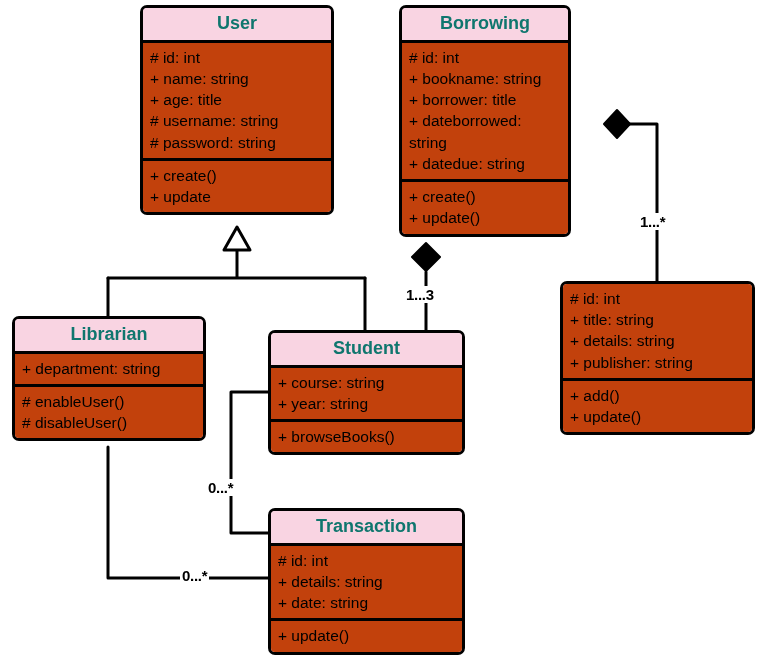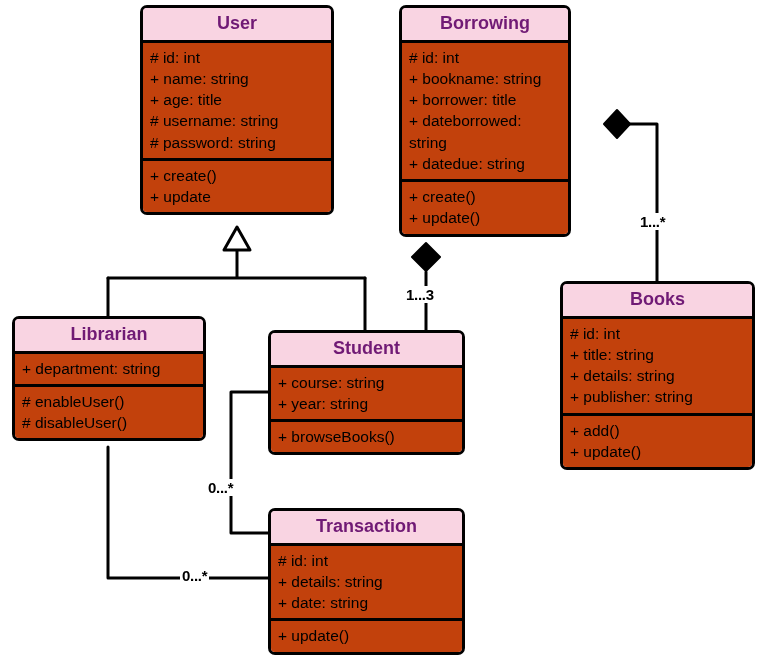--- a/index.html
+++ b/index.html
@@ -33,21 +33,21 @@
     background: #f9d4e2;
     border: 3px solid #000000;
     border-radius: 7px;
     overflow: hidden;
     z-index: 5;
   }
   .cls-title {
     text-align: center;
     font-weight: bold;
     font-size: 18px;
-    color: #701a75;
+    color: #0f766e;
     line-height: 1.15;
     padding: 5px 4px 6px 4px;
     border-bottom: 3px solid #000000;
     background: #f9d4e2;
   }
   .cls-section {
     padding: 4px 7px 5px 7px;
     background: #c2410c;
   }
   .cls-section + .cls-section {
@@ -148,21 +148,20 @@
       <div class="cls-row">+ dateborrowed: string</div>
       <div class="cls-row">+ datedue: string</div>
     </div>
     <div class="cls-section">
       <div class="cls-row">+ create()</div>
       <div class="cls-row">+ update()</div>
     </div>
   </div>
 
   <div class="uml-class" style="left:560px; top:281px; width:195px;">
-    <div class="cls-title">Books</div>
     <div class="cls-section">
       <div class="cls-row"># id: int</div>
       <div class="cls-row">+ title: string</div>
       <div class="cls-row">+ details: string</div>
       <div class="cls-row">+ publisher: string</div>
     </div>
     <div class="cls-section">
       <div class="cls-row">+ add()</div>
       <div class="cls-row">+ update()</div>
     </div>

